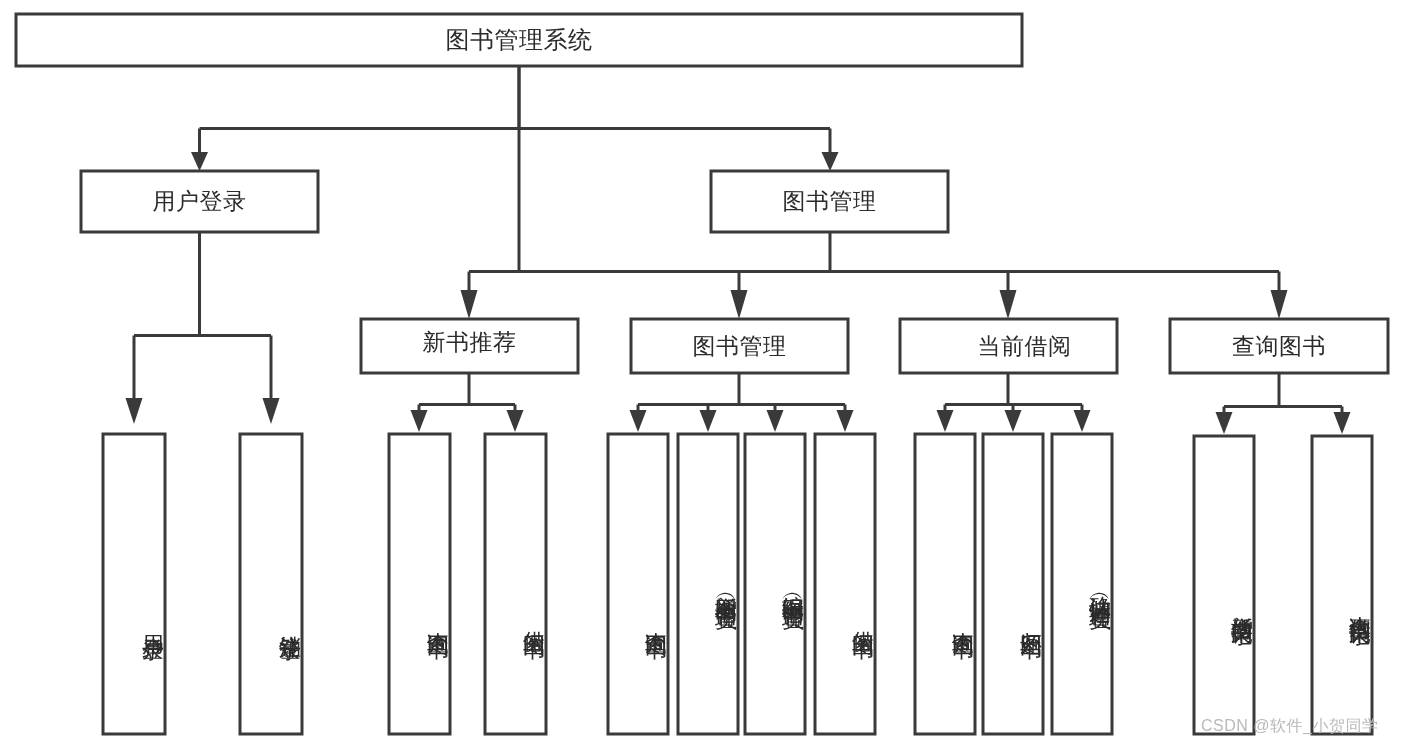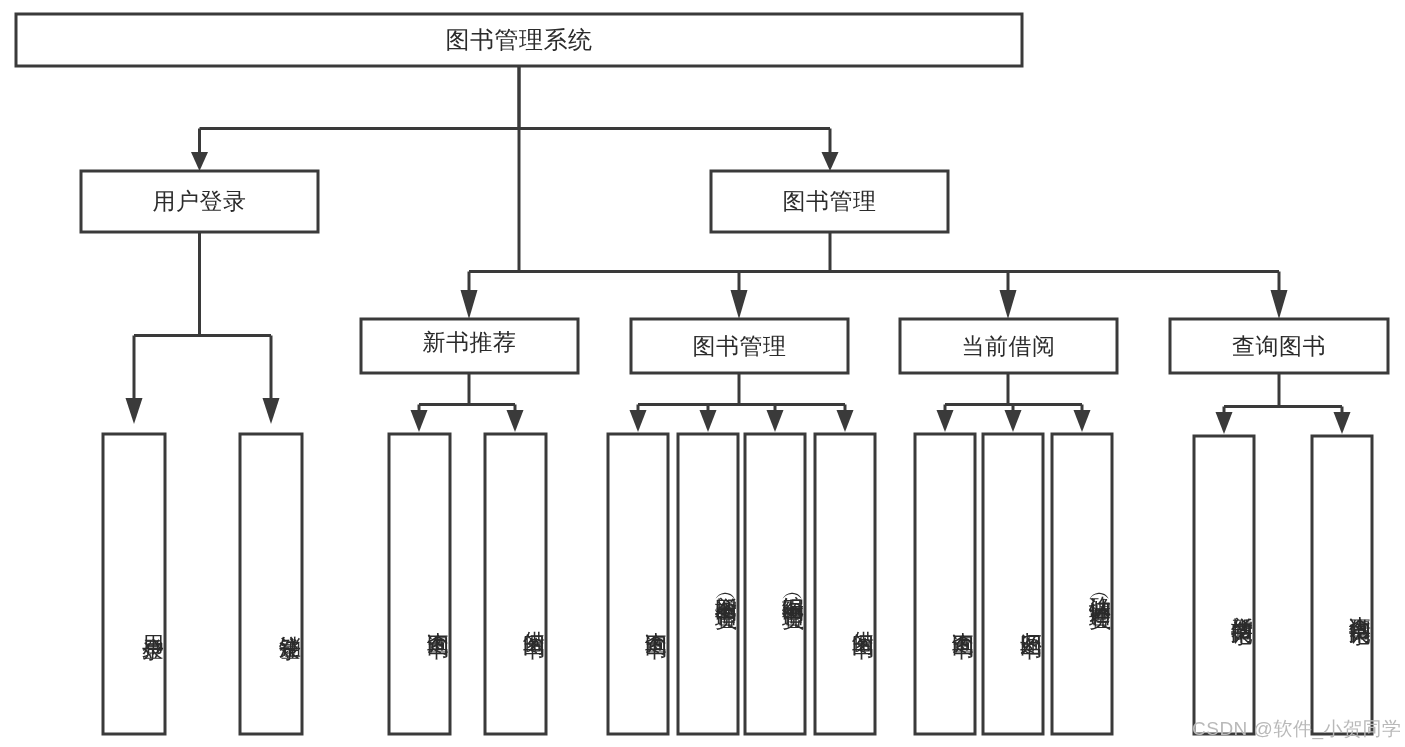--- a/index.html
+++ b/index.html
@@ -66,24 +66,25 @@
     line-height: 1.08;
     writing-mode: vertical-rl;
     text-orientation: upright;
     letter-spacing: 2px;
     pointer-events: none;
     overflow: hidden;
   }
   .watermark {
     position: absolute;
     color: #b9b9b9;
-    font-size: 19px;
+    font-size: 16px;
     letter-spacing: 0.5px;
     white-space: nowrap;
     pointer-events: none;
+    padding-left: 9px;
   }
 </style>
 </head>
 <body>
 
 <div id="diagram-root">
 
   <svg id="diagram-svg" viewBox="0 0 1405 747">
 
     <g>
@@ -176,21 +177,21 @@
     </g>
   </svg>
 
   <div class="box-label-h title-size" style="left:16px;  top:14px;  width:1006px; height:52px;">图书管理系统</div>
 
   <div class="box-label-h" style="left:81px;  top:171px; width:237px; height:61px;">用户登录</div>
   <div class="box-label-h" style="left:711px; top:171px; width:237px; height:61px;">图书管理</div>
 
   <div class="box-label-h" style="left:361px;  top:319px; width:217px; height:46px;">新书推荐</div>
   <div class="box-label-h" style="left:631px;  top:319px; width:217px; height:54px;">图书管理</div>
-  <div class="box-label-h" style="left:900px;  top:319px; width:217px; height:54px;">当前借阅</div>
+  <div class="box-label-h" style="left:900px;  top:319px; width:217px; height:54px;padding-left:16px;">当前借阅</div>
   <div class="box-label-h" style="left:1170px; top:319px; width:218px; height:54px;">查询图书</div>
 
   <div class="box-label-v" style="left:103px;  top:516px; width:62px; height:210px;">用户登录</div>
   <div class="box-label-v" style="left:240px;  top:516px; width:62px; height:210px;">注销登录</div>
   <div class="box-label-v" style="left:389px;  top:510px; width:61px; height:215px;">查询图书</div>
   <div class="box-label-v" style="left:485px;  top:510px; width:61px; height:215px;">借阅图书</div>
   <div class="box-label-v" style="left:608px;  top:510px; width:60px; height:215px;">查询图书</div>
   <div class="box-label-v" style="left:678px;  top:443px; width:60px; height:288px;">新增图书（管理员）</div>
   <div class="box-label-v" style="left:745px;  top:443px; width:60px; height:288px;">编辑图书（管理员）</div>
   <div class="box-label-v" style="left:815px;  top:510px; width:60px; height:215px;">借阅图书</div>

